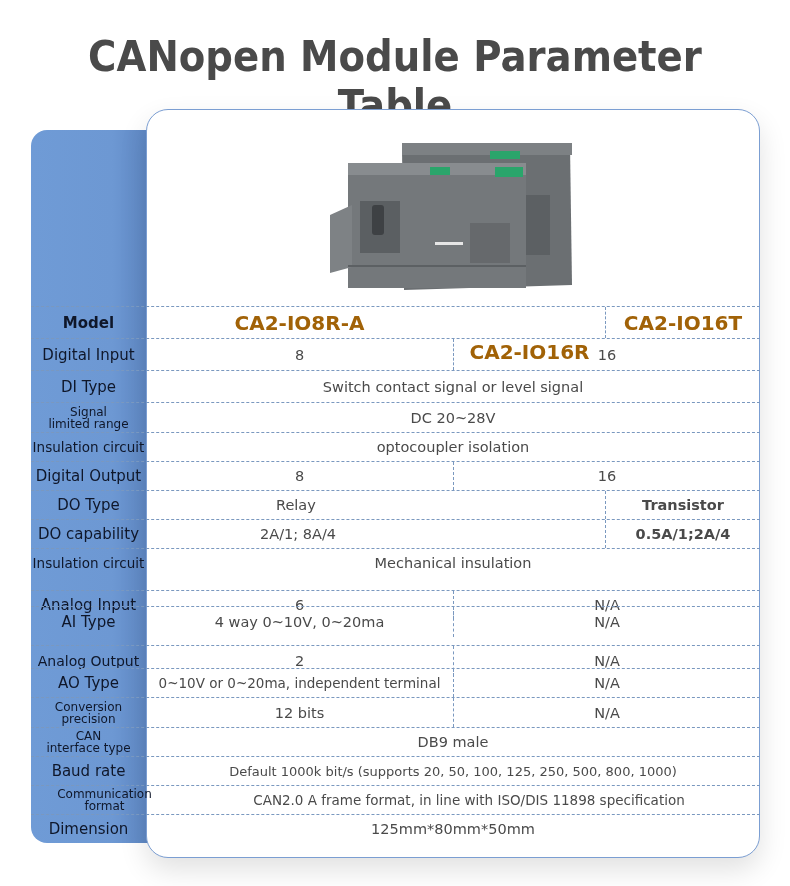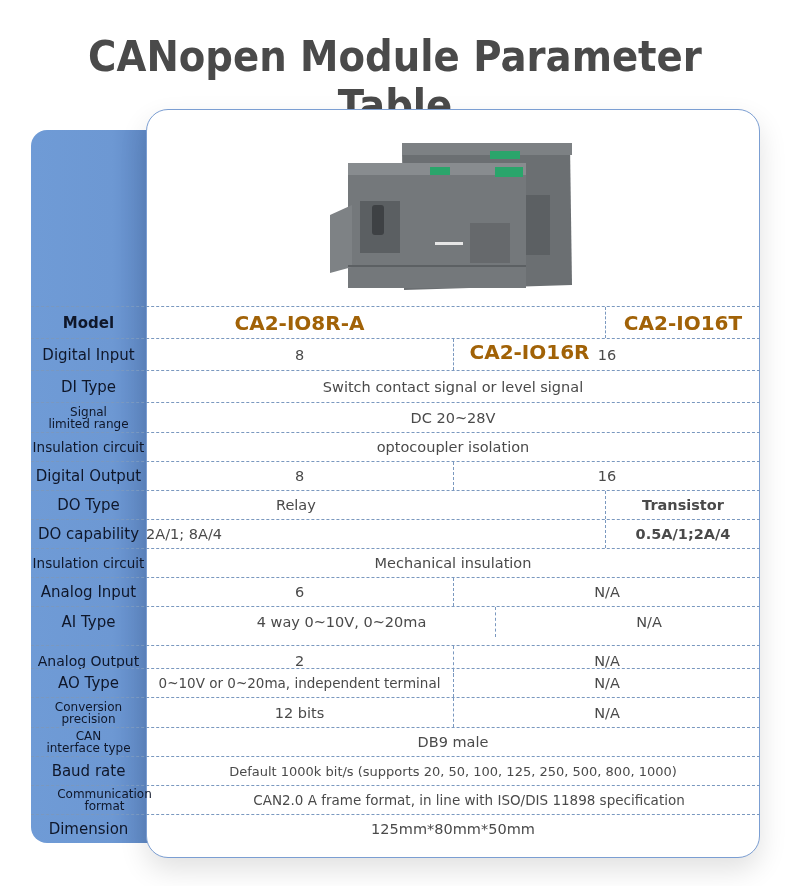--- a/index.html
+++ b/index.html
@@ -105,41 +105,41 @@
   <div class="lbl">DO Type</div>
   <div class="cells">
     <div class="cell c12" style="justify-content:flex-start;padding-left:130px">Relay</div>
     <div class="cell bl c3">Transistor</div>
   </div>
 </div>
 
 <div class="row" style="top:519px;height:29px;">
   <div class="lbl">DO capability</div>
   <div class="cells">
-    <div class="cell c12" style="justify-content:flex-start;">2A/1; 8A/4</div>
+    <div class="cell c12" style="justify-content:flex-start;padding-left:114px">2A/1; 8A/4</div>
     <div class="cell bl c3">0.5A/1;2A/4</div>
   </div>
 </div>
 
 <div class="row" style="top:548px;height:29px;">
   <div class="lbl" style="font-size:13.5px">Insulation circuit</div>
   <div class="cells">
       <div class="cell full">Mechanical insulation</div>
     </div>
 </div>
 
-<div class="row" style="top:577px;height:29px;">
+<div class="row" style="top:590px;height:29px;">
   <div class="lbl">Analog Input</div>
   <div class="cells">
     <div class="cell c1">6</div>
     <div class="cell bl c23">N/A</div>
   </div>
 </div>
 
-<div class="row" style="top:606px;height:31px;gap:42px;">
+<div class="row" style="top:606px;height:31px;">
   <div class="lbl">AI Type</div>
   <div class="cells">
     <div class="cell c1">4 way 0~10V, 0~20ma</div>
     <div class="cell bl c23">N/A</div>
   </div>
 </div>
 
 <div class="row" style="top:637px;height:31px;margin-top:8px;">
   <div class="lbl" style="font-size:14px">Analog Output</div>
   <div class="cells">

